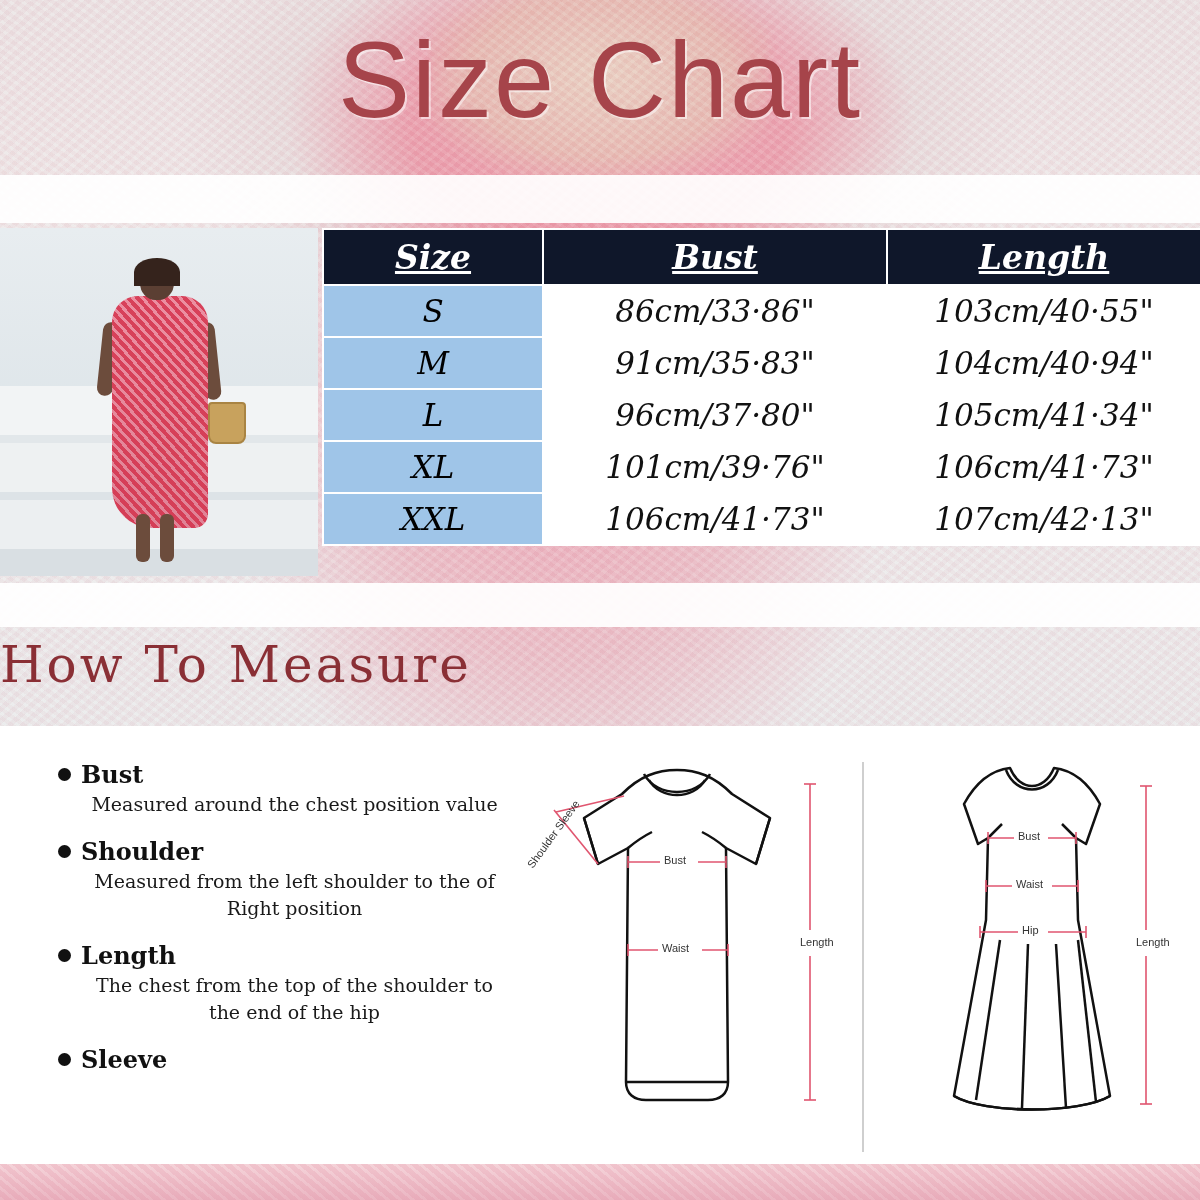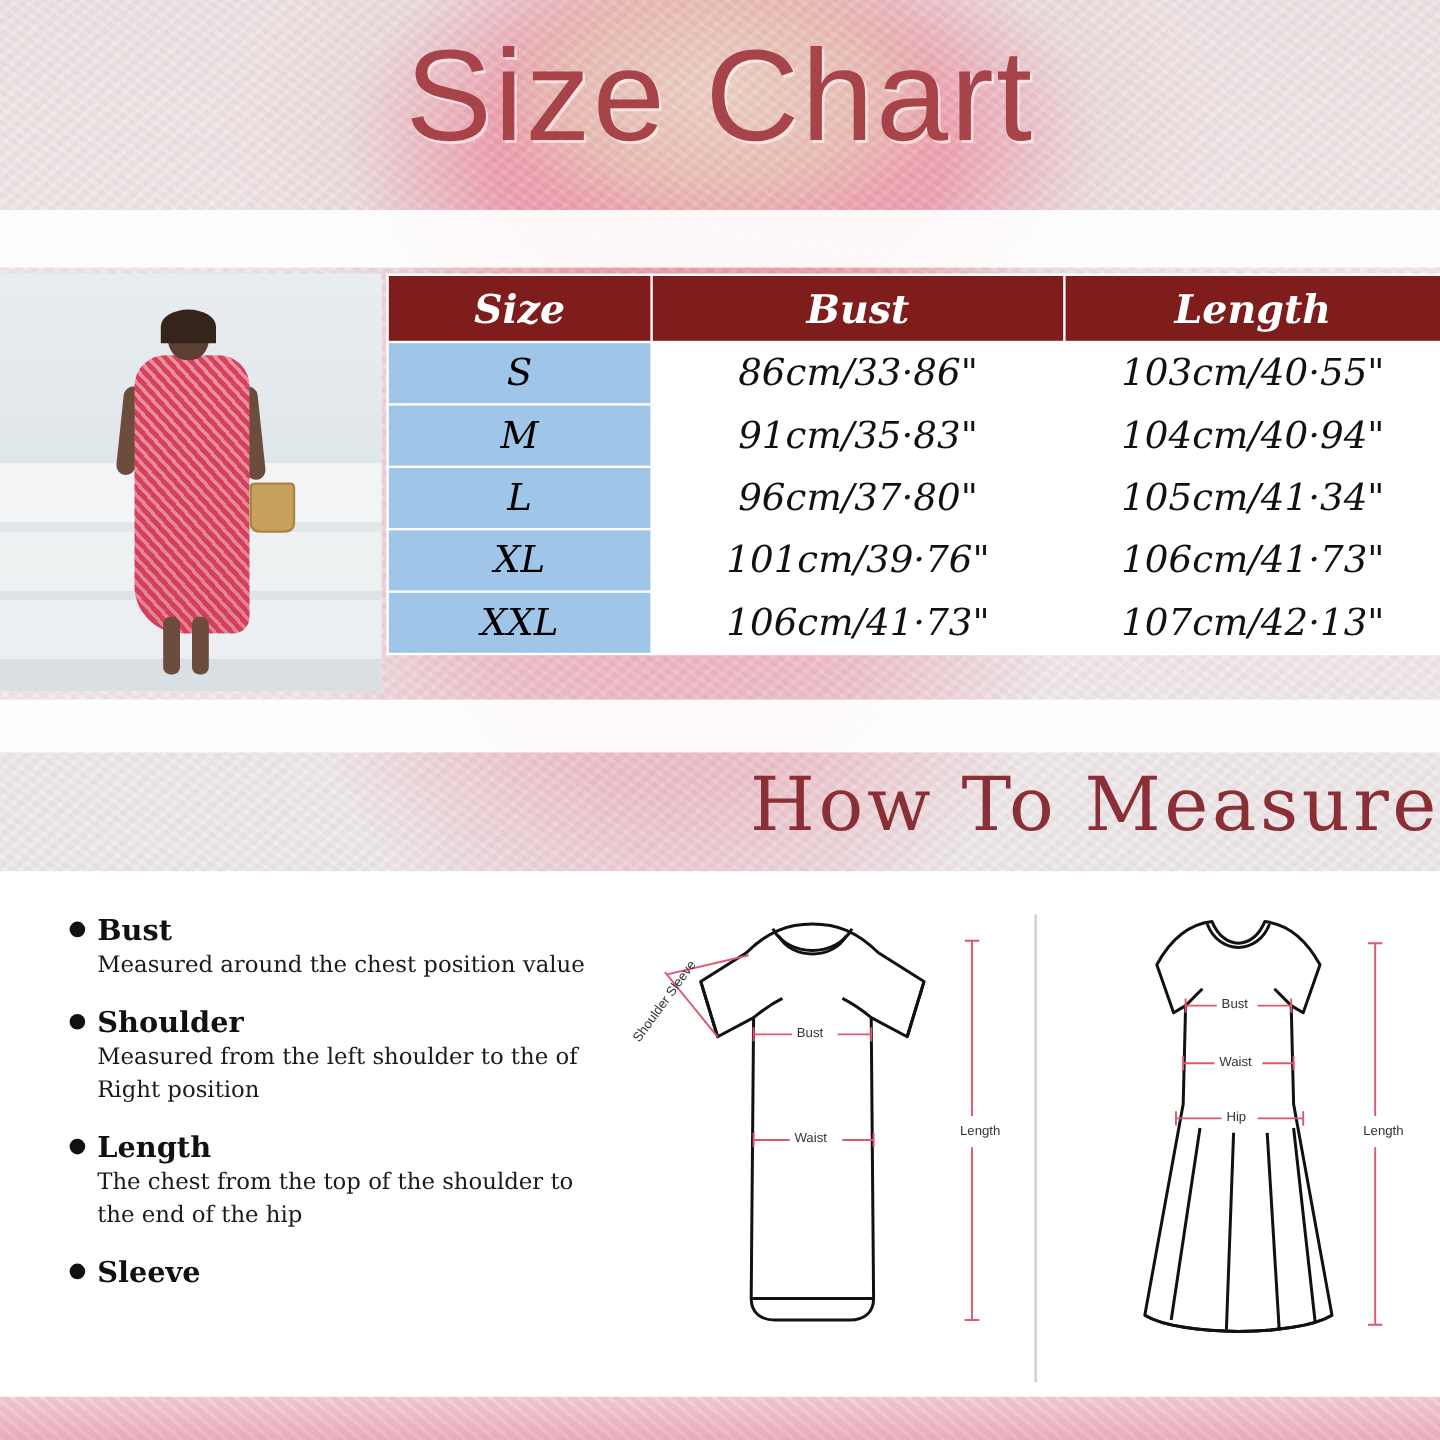--- a/index.html
+++ b/index.html
@@ -87,23 +87,23 @@
     line-height: 1;
     color: #a6444a;
     letter-spacing: 2px;
     text-shadow: 2px 2px 0 rgba(255,255,255,0.55);
     font-weight: 400;
   }
   .title-how-to {
     position: absolute;
     left: 0; top: 640px;
     width: 1200px;
-    text-align: right;
+    text-align: left;
     font-family: "DejaVu Serif", serif;
-    font-size: 62px;
+    font-size: 50px;
     line-height: 1;
     color: #8a2f35;
     letter-spacing: 3px;
     font-weight: 400;
   }
 
   
   .product-photo {
     position: absolute;
     left: 0; top: 228px;
@@ -181,24 +181,25 @@
     height: 50px;
     text-align: center;
     font-family: "DejaVu Serif", serif;
     font-style: italic;
     font-size: 31px;
     color: #111111;
     padding: 0;
     white-space: nowrap;
   }
   .size-table thead th {
-    background: #7f1d1d;
+    background: #0f172a;
     color: #ffffff;
     font-size: 33px;
     height: 54px;
+    text-decoration: underline;
   }
   .size-table tbody td.col-size {
     background: #9fc5e8;
     color: #000000;
   }
   .size-table tbody td.col-val {
     background: #ffffff;
   }
   .col-w-size { width: 220px; }
   .col-w-bust { width: 344px; }
@@ -235,20 +236,21 @@
     font-size: 24px;
     font-weight: bold;
     color: #111;
   }
   .m-desc {
     margin-left: 23px;
     font-family: "DejaVu Serif", serif;
     font-size: 19px;
     line-height: 1.45;
     color: #1a1a1a;
+    text-align: center;
   }
 
   .divider-v {
     position: absolute;
     left: 862px; top: 762px;
     width: 2px; height: 390px;
     background: #cfcfcf;
   }
 
   

